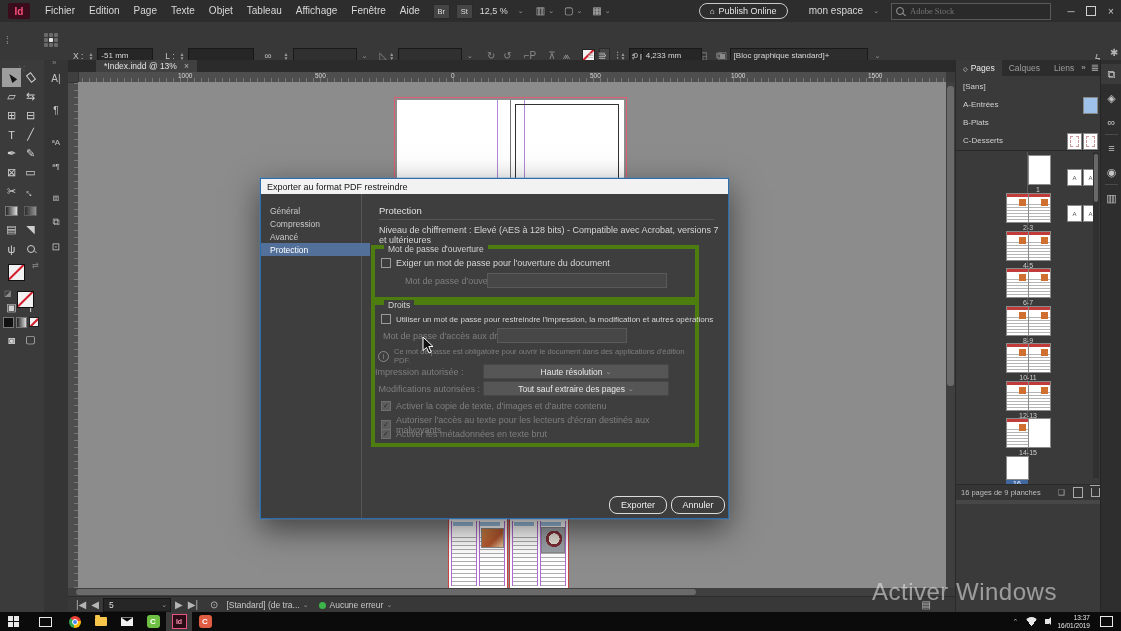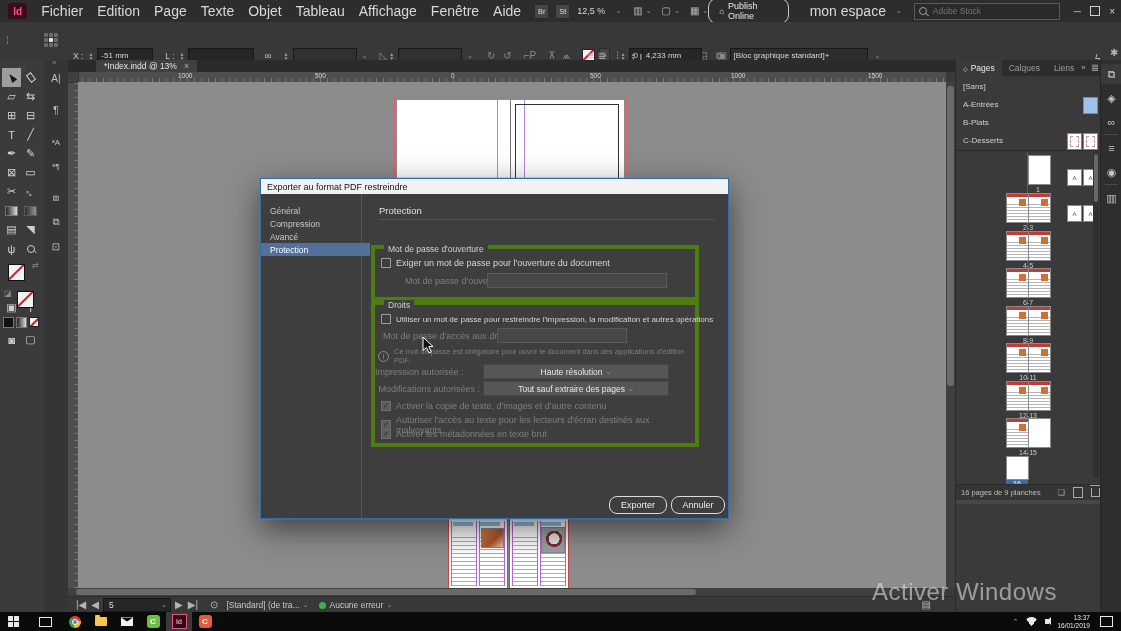--- a/index.html
+++ b/index.html
@@ -6,28 +6,28 @@
   #root{position:relative;width:1121px;height:631px;background:#3a3a3a;
         font-family:"Liberation Sans",sans-serif;color:#d4d4d4;font-size:10px;overflow:hidden}
   .a{position:absolute}
   .row{display:flex;align-items:center}
   .ico{color:#b5b5b5;font-size:10px;line-height:1;display:inline-block}
   .dim{color:#8a8a8a}
   
   .topbar{left:0;top:0;width:1121px;height:22px;background:#2d2d2d;border-bottom:1px solid #242424;display:flex;align-items:center}
   .logo{width:22px;height:16px;margin-left:8px;background:#3a0d1c;color:#ff4f7b;font-weight:bold;
         font-size:10px;display:flex;align-items:center;justify-content:center;border-radius:2px}
-  .mi{padding:0 7px;font-size:14px;color:#d8d8d8;line-height:22px;white-space:nowrap}
+  .mi{padding:0 7px;font-size:10px;color:#d8d8d8;line-height:22px;white-space:nowrap}
   .sqbtn{width:15px;height:13px;background:#454545;border:1px solid #2a2a2a;color:#ddd;font-size:7.5px;
          display:flex;align-items:center;justify-content:center;margin-left:6px}
   .chev{font-size:7px;color:#9a9a9a;margin-left:3px}
   .pill{border:1px solid #c9c9c9;border-radius:9px;color:#e6e6e6;font-size:9px;padding:2px 10px;display:flex;align-items:center;gap:4px}
   .winbtn{width:20px;height:22px;display:flex;align-items:center;justify-content:center;color:#cfcfcf;font-size:10px}
   .stockbox{width:150px;height:15px;background:#2a2a2a;border:1px solid #5a5a5a;display:flex;align-items:center;padding:0 4px;gap:4px}
-  .stockbox input{background:transparent;border:none;outline:none;color:#9a9a9a;font-size:8.5px;width:120px;font-family:Liberation Sans, sans-serif}
+  .stockbox input{background:transparent;border:none;outline:none;color:#9a9a9a;font-size:8.5px;width:120px;font-family:Liberation Serif, serif}
   .lens{width:6px;height:6px;border:1.2px solid #9a9a9a;border-radius:50%;position:relative;display:inline-block}
   .lens::after{content:"";position:absolute;width:4px;height:1.2px;background:#9a9a9a;right:-3px;bottom:-1px;transform:rotate(40deg)}
   
   .controlbar{left:0;top:22px;width:1121px;height:38px;background:#383838;border-bottom:1px solid #262626}
   .cfield{background:#262626;border:1px solid #191919;color:#d8d8d8;height:13px;font-size:8px;display:flex;align-items:center;padding:0 3px}
   .cfield.dis{color:#6f6f6f;background:#303030}
   .steps{display:inline-flex;flex-direction:column;font-size:5px;color:#9a9a9a;line-height:4px;margin-right:2px}
   .clabel{font-size:8.5px;color:#c9c9c9;margin:0 3px}
   .refgrid{display:grid;grid-template-columns:repeat(3,4px);grid-template-rows:repeat(3,4px);gap:1px}
   .refgrid b{background:#6a6a6a;border-radius:1px}
@@ -597,20 +597,21 @@
       </div>
     <div class="dnav">
       <div class="dnavi" style="top:10px">Général</div>
       <div class="dnavi" style="top:23px">Compression</div>
       <div class="dnavi" style="top:36px">Avancé</div>
       <div class="dnavi sel" style="top:49px">Protection</div>
     </div>
 
     <div class="a dhead" style="left:118px;top:26px">Protection</div>
     <div class="a" style="left:118px;top:40px;width:335px;height:1px;background:#555"></div>
+    <div class="a dlbl" style="left:118px;top:46px;width:345px">Niveau de chiffrement : Elevé (AES à 128 bits) - Compatible avec Acrobat, versions 7 et ultérieures</div>
 
     <div class="grp" style="left:110px;top:66px;width:320px;height:48px">
       <span class="grplbl">Mot de passe d'ouverture</span>
       <div class="row" style="position:absolute;left:6px;top:9px;gap:5px">
         <span class="cb"></span>
         <span class="dlbl">Exiger un mot de passe pour l'ouverture du document</span>
       </div>
       <span class="a dlbl dis" style="left:30px;top:27px">Mot de passe d'ouverture :</span>
       <div class="a dinput" style="left:112px;top:24px;width:178px"></div>
     </div>

